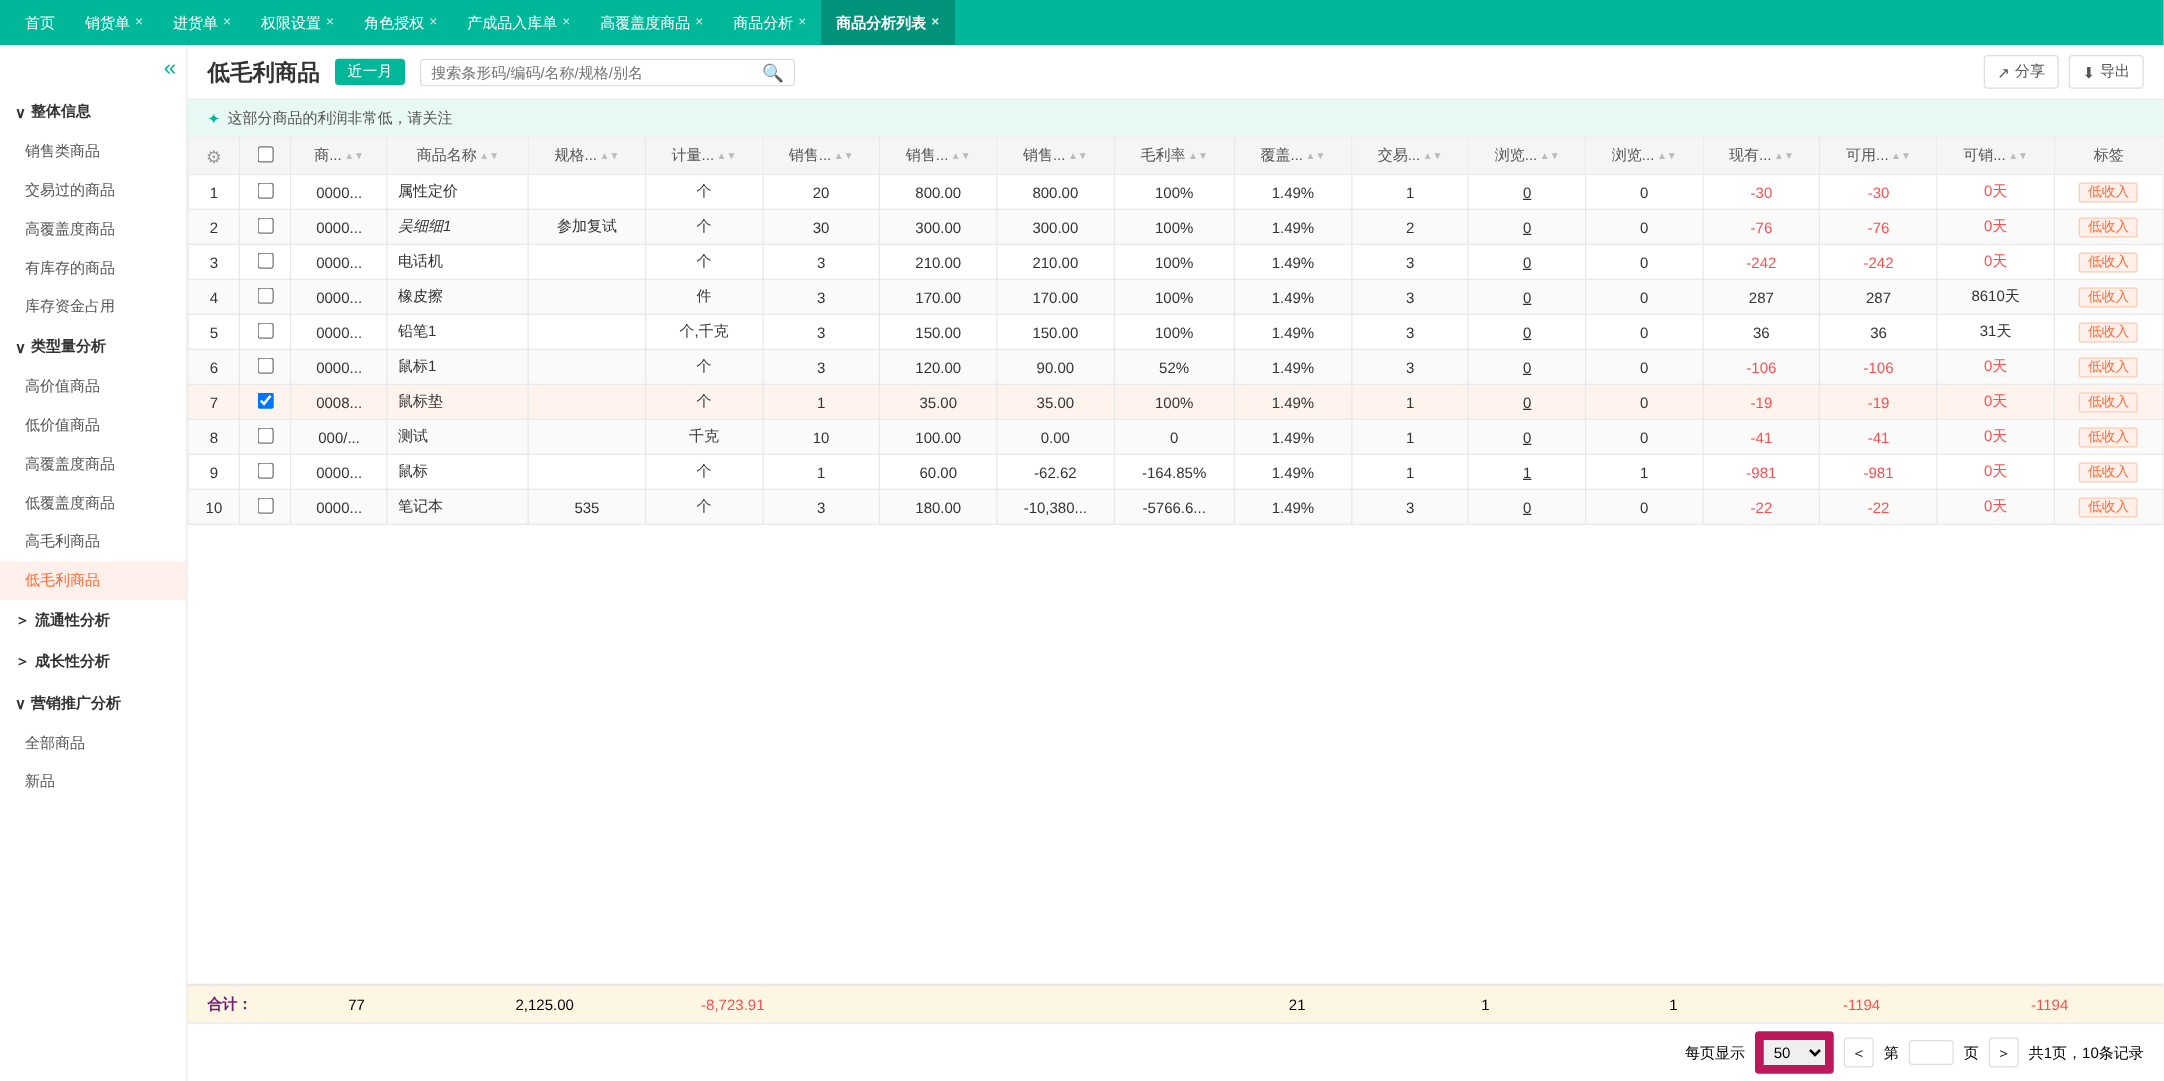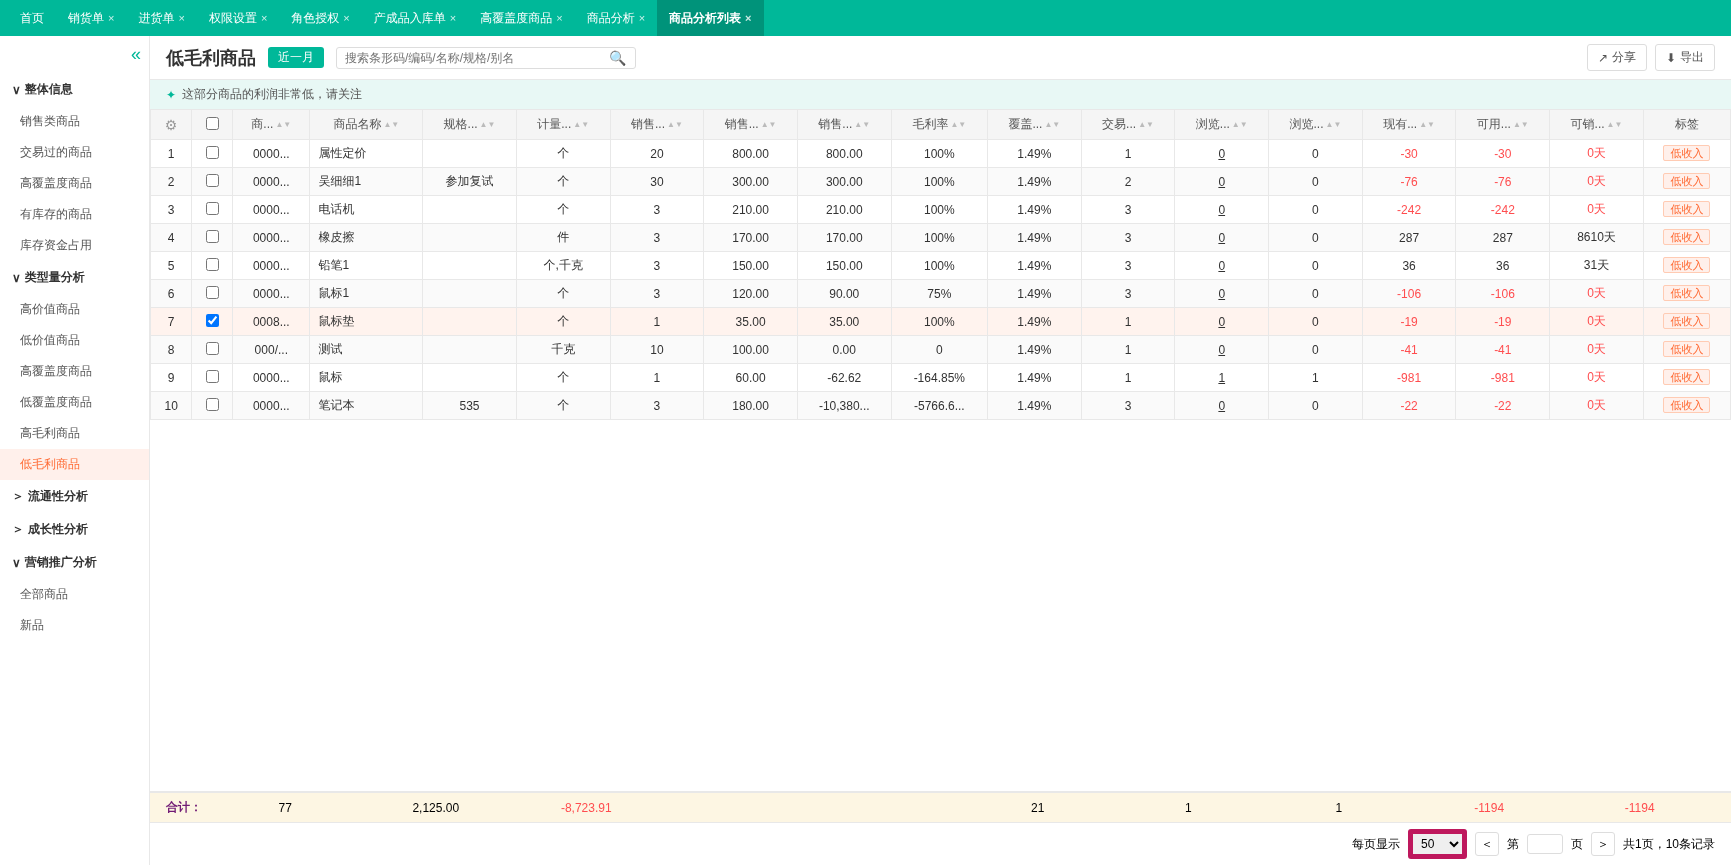--- a/index.html
+++ b/index.html
@@ -192,21 +192,21 @@
     .pagination-bar {
       background: white;
       border-top: 1px solid #e8e8e8;
       padding: 6px 16px;
       display: flex;
       align-items: center;
       justify-content: flex-end;
       gap: 8px;
     }
     .page-size-select {
-      border: 5px solid #be185d;
+      border: 7px solid #be185d;
       border-radius: 3px;
       padding: 2px 4px;
     }
     .page-btn {
       width: 24px;
       height: 24px;
       border: 1px solid #ddd;
       border-radius: 3px;
       background: white;
       cursor: pointer;
@@ -489,21 +489,21 @@
       <td>0</td>
       <td style="color:#ff4d4f;">-30</td>
       <td style="color:#ff4d4f;">-30</td>
       <td style="color:#ff4d4f;">0天</td>
       <td><span class="orange-tag">低收入</span></td>
     </tr>
             <tr>
       <td>2</td>
       <td><input type="checkbox" style=""></td>
       <td>0000...</td>
-      <td style="text-align:left; color:#333; cursor:pointer;">吴细细1</td>
+      <td style="text-align:left; color:#333; cursor:pointer;font-style:italic;">吴细细1</td>
       <td>参加复试</td>
       <td>个</td>
       <td>30</td>
       <td>300.00</td>
       <td>300.00</td>
       <td>100%</td>
       <td>1.49%</td>
       <td>2</td>
       <td><span class="underline-val">0</span></td>
       <td>0</td>
@@ -575,21 +575,21 @@
             <tr>
       <td>6</td>
       <td><input type="checkbox" style=""></td>
       <td>0000...</td>
       <td style="text-align:left; color:#333; cursor:pointer;">鼠标1</td>
       <td></td>
       <td>个</td>
       <td>3</td>
       <td>120.00</td>
       <td>90.00</td>
-      <td>75%</td>
+      <td>52%</td>
       <td>1.49%</td>
       <td>3</td>
       <td><span class="underline-val">0</span></td>
       <td>0</td>
       <td style="color:#ff4d4f;">-106</td>
       <td style="color:#ff4d4f;">-106</td>
       <td style="color:#ff4d4f;">0天</td>
       <td><span class="orange-tag">低收入</span></td>
     </tr>
             <tr class="selected">

